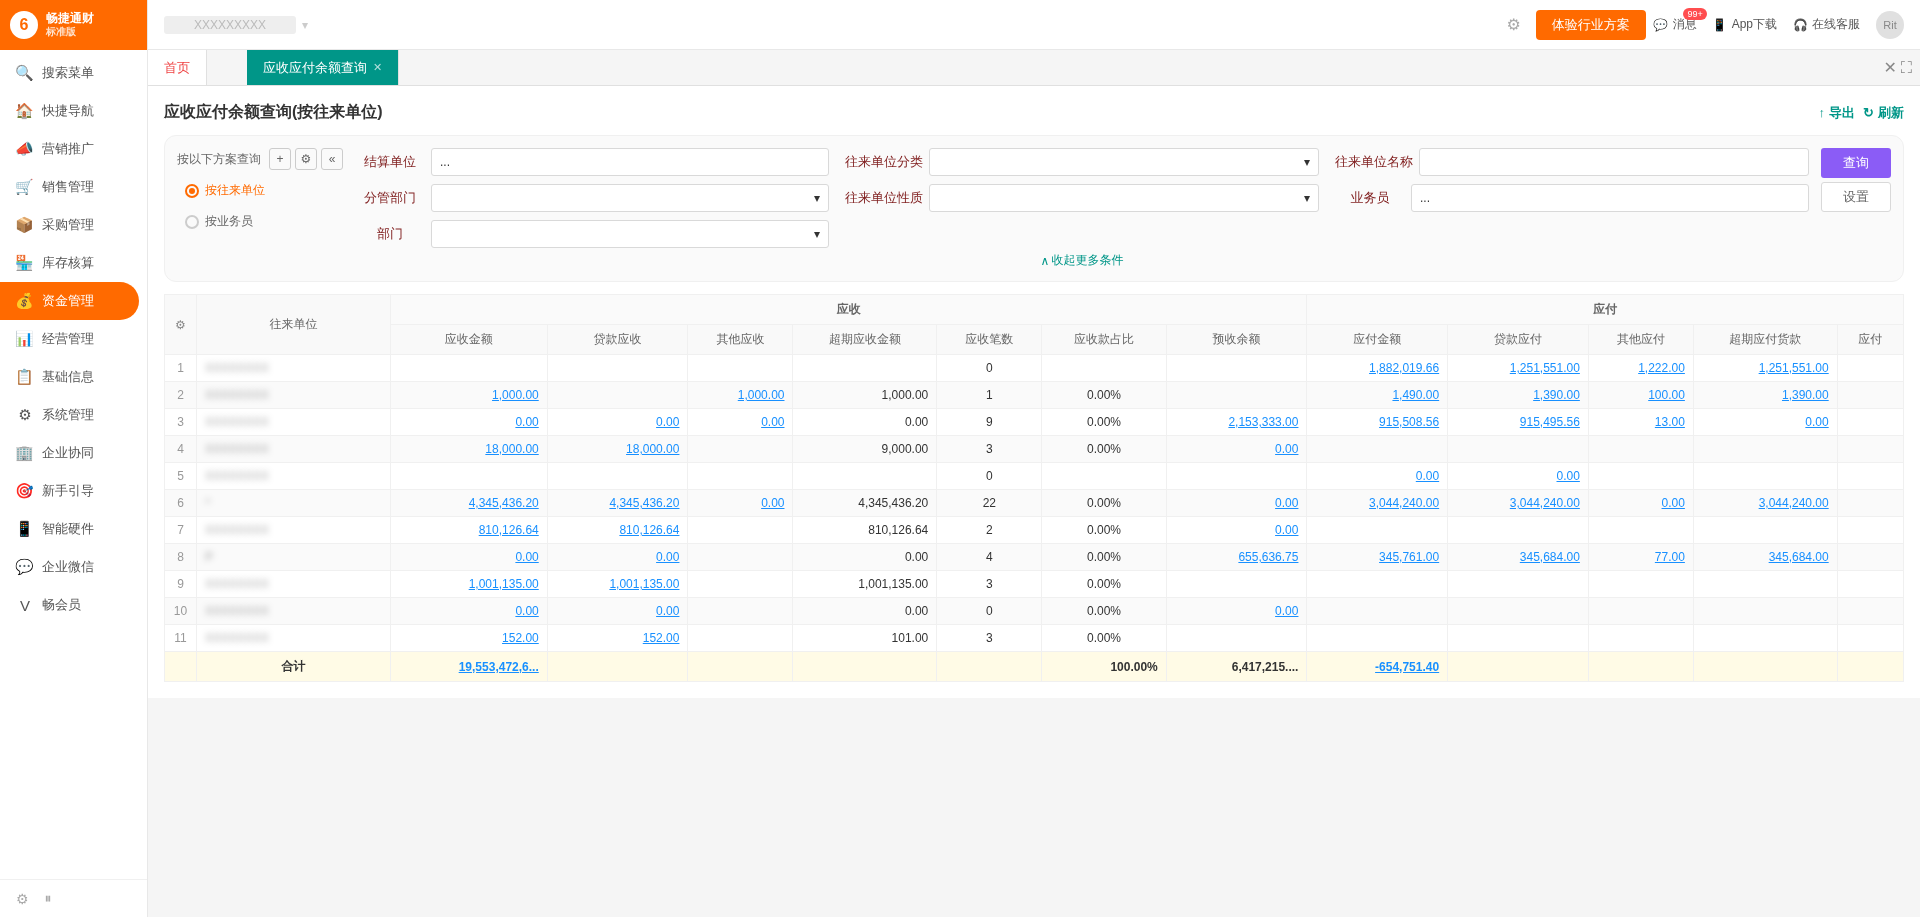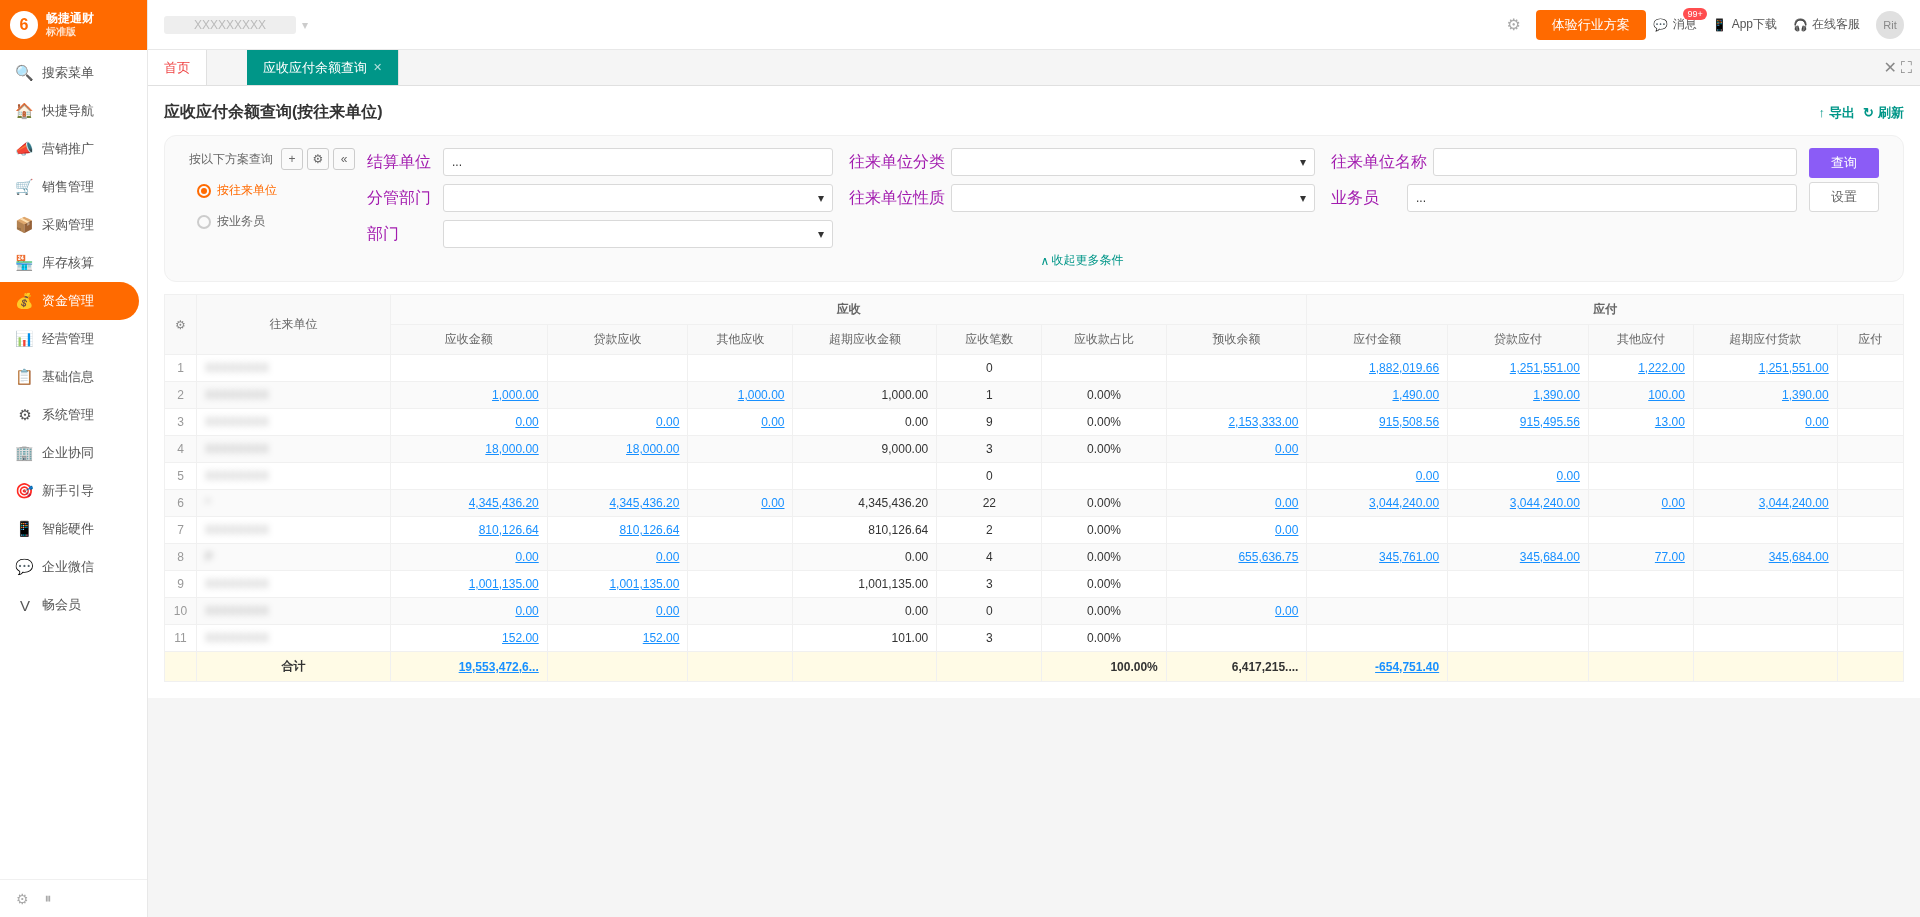--- a/index.html
+++ b/index.html
@@ -72,21 +72,21 @@
       background: #fff; margin: 0; padding: 16px;
     }
     .page-title {
       font-size: 16px; font-weight: bold; color: #333; margin-bottom: 12px; display: flex; align-items: center; justify-content: space-between;
     }
     .page-title-actions { display: flex; gap: 8px; }
     .page-title-actions .action-btn { display: flex; align-items: center; gap: 4px; color: #009688; font-size: 13px; cursor: pointer; }
 
     
     .filter-area {
-      background: #fafafa; border: 1px solid #f0f0f0; border-radius: 12px; padding: 12px 24px; margin-bottom: 12px;
+      background: #fafafa; border: 1px solid #f0f0f0; border-radius: 12px; padding: 12px 12px; margin-bottom: 12px;
     }
     .filter-tabs { display: flex; align-items: center; gap: 8px; margin-bottom: 8px; }
     .filter-tab-btns { display: flex; gap: 4px; }
     .filter-tab-btns .ftb { width: 22px; height: 22px; border: 1px solid #ccc; border-radius: 3px; display: flex; align-items: center; justify-content: center; cursor: pointer; color: #666; font-size: 12px; }
     .filter-options { display: flex; flex-direction: column; gap: 6px; font-size: 12px; color: #666; }
     .filter-option-item { display: flex; align-items: center; gap: 6px; padding: 4px 8px; cursor: pointer; border-radius: 3px; }
     .filter-option-item.active { color: #ff6a00; }
     .filter-option-item .radio { width: 14px; height: 14px; border-radius: 50%; border: 2px solid #ccc; display: flex; align-items: center; justify-content: center; }
     .filter-option-item.active .radio { border-color: #ff6a00; }
     .filter-option-item.active .radio::after { content: ''; width: 6px; height: 6px; border-radius: 50%; background: #ff6a00; }
@@ -116,21 +116,21 @@
     .data-table tbody tr:nth-child(odd) { background: #fff; }
     .data-table tbody tr:nth-child(even) { background: #fafafa; }
     .data-table tfoot td { background: #fffbe6; font-weight: bold; }
     .data-table .row-num { text-align: center; color: #999; width: 30px; }
     .data-table .blurred { color: transparent; text-shadow: 0 0 6px rgba(0,0,0,0.35); user-select: none; }
     .settings-icon { display: flex; align-items: center; justify-content: center; cursor: pointer; color: #888; }
     .full-filter-grid {
       display: grid; grid-template-columns: 1fr 1fr 1fr; gap: 8px 16px; flex: 1;
     }
     .ffield { display: flex; align-items: center; gap: 6px; }
-    .ffield label { min-width: 70px; color: #a21caf; text-align: left; font-size: 16px; }
+    .ffield label { min-width: 70px; color: #7f1d1d; text-align: center; font-size: 13px; }
     .ffield .finput {
       flex: 1; height: 28px; border: 1px solid #d9d9d9; border-radius: 3px; padding: 0 8px; font-size: 12px;
       display: flex; align-items: center; justify-content: space-between; background: #fff; cursor: pointer;
     }
     .filter-main-layout { display: flex; gap: 12px; }
     .filter-left-panel { min-width: 120px; }
     .filter-right-panel { flex: 1; }
     .filter-actions { display: flex; flex-direction: column; gap: 4px; min-width: 70px; }
   </style>
 </head>

